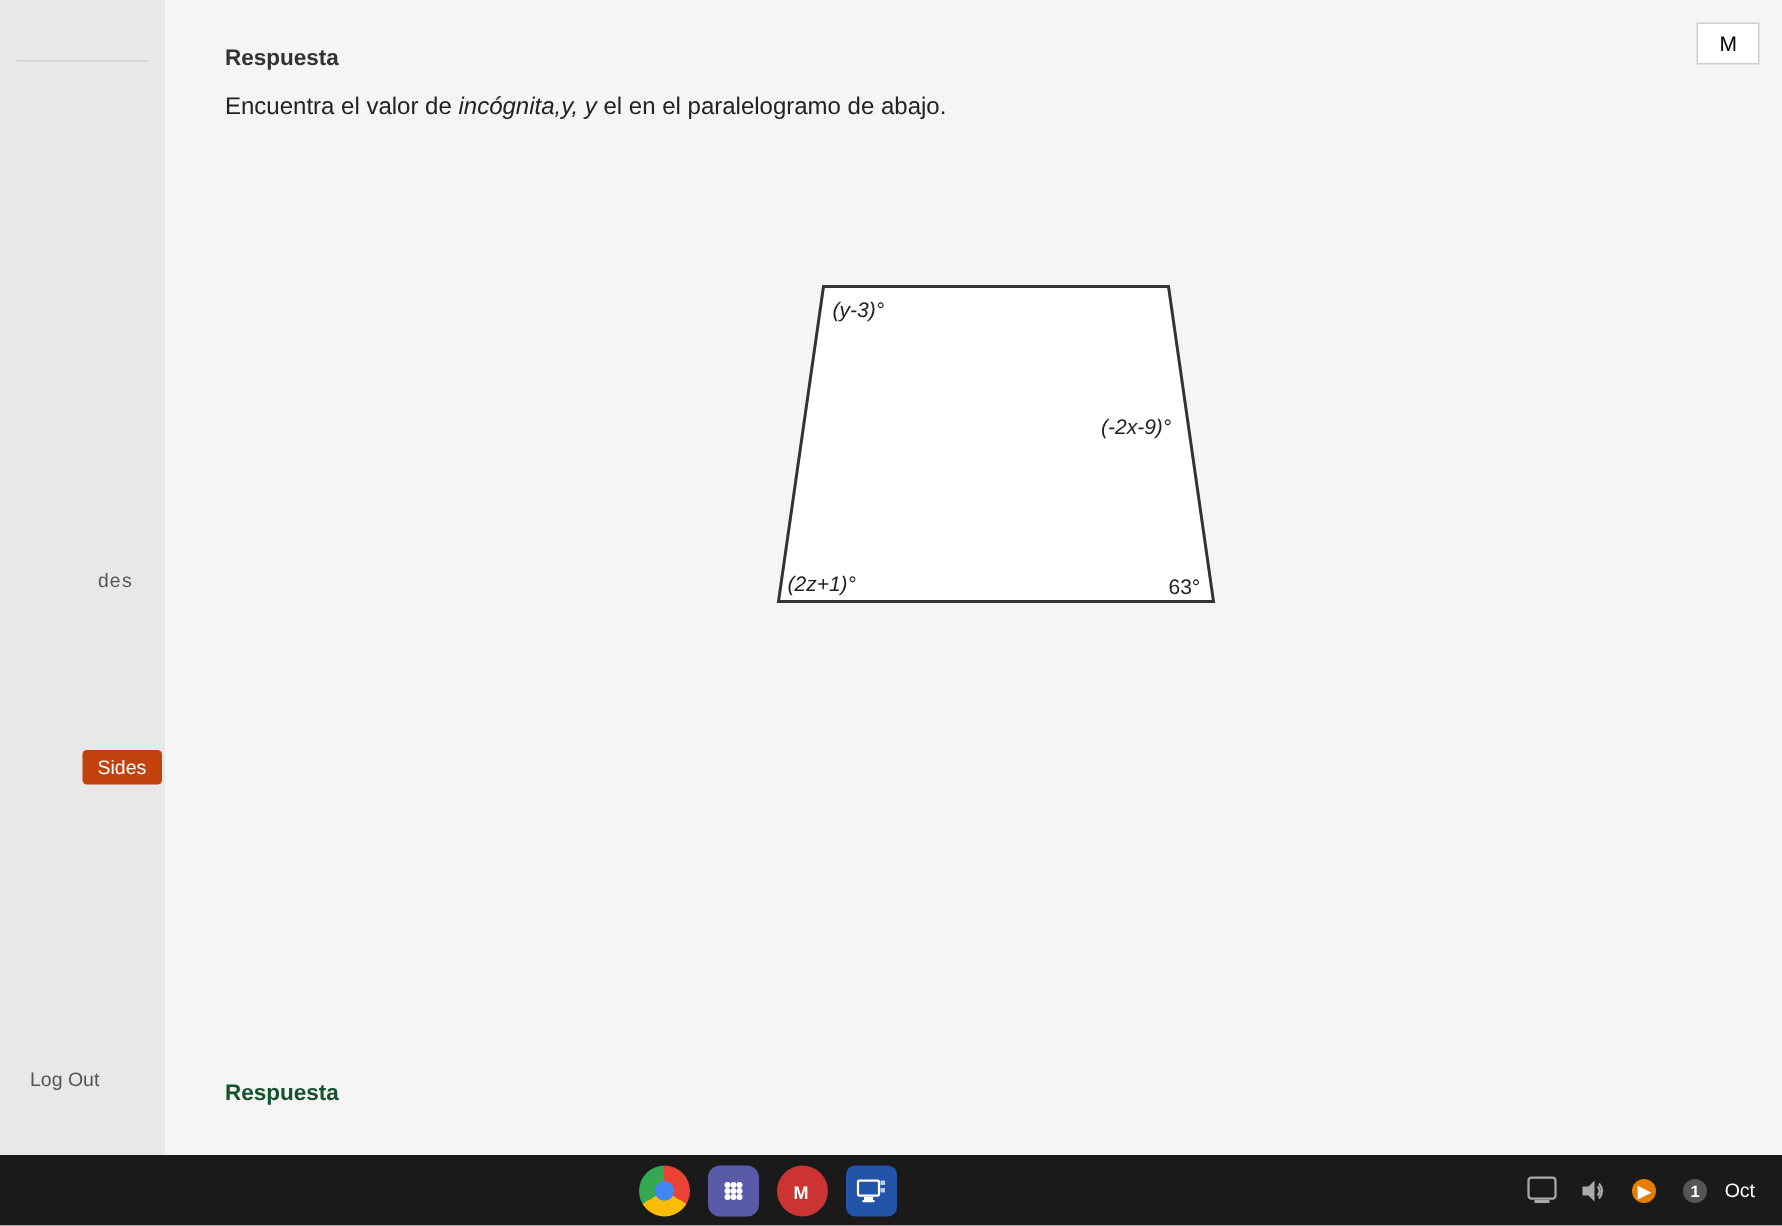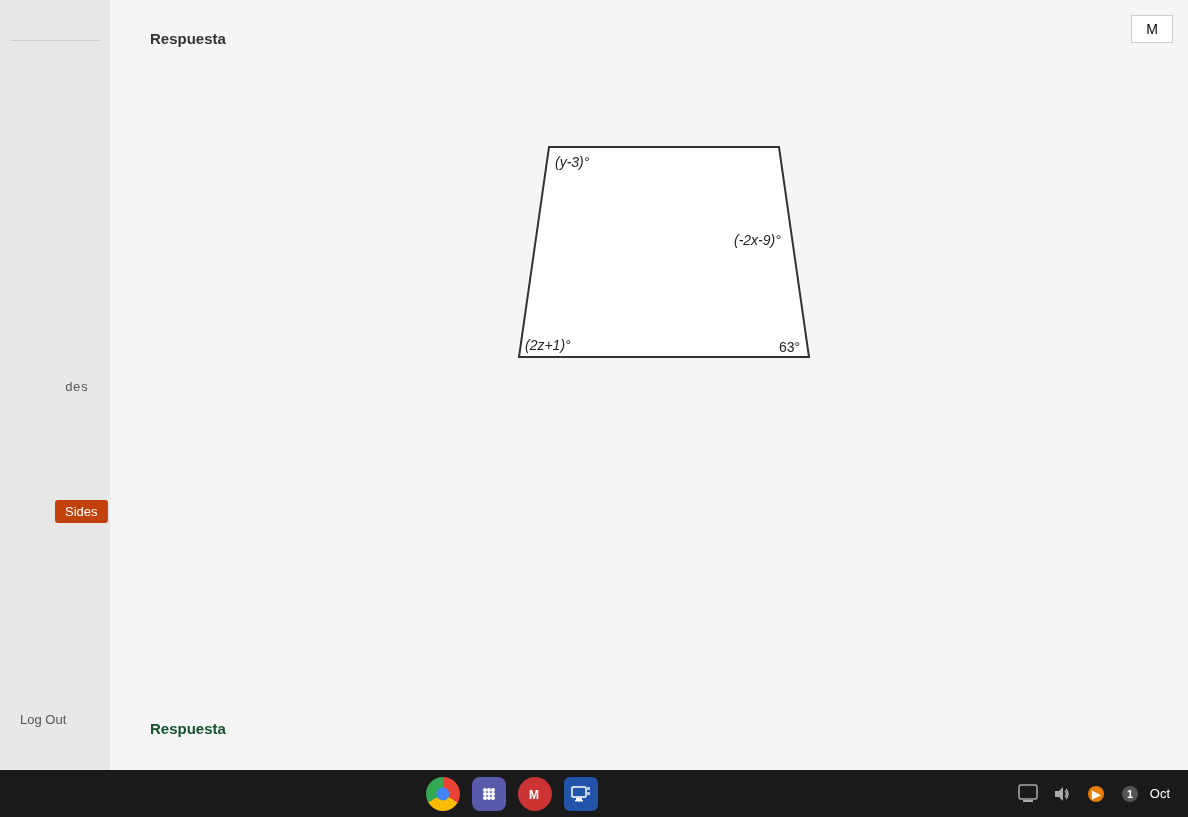--- a/index.html
+++ b/index.html
@@ -229,20 +229,25 @@
 <span class="sidebar-item-sides">Sides</span>
 
 <div class="sidebar-logout">Log Out</div>
 
 <div class="main-content">
 
   <button class="top-right-btn">M</button>
 
   <div class="section-title">Respuesta</div>
 
+  <div class="question-text">
+    <span class="normal">Encuentra el valor de</span>
+    <span>incógnita,y, y</span>
+    <span class="normal">el en el paralelogramo de abajo.</span>
+  </div>
 
   <div class="diagram-container">
     <svg class="diagram-svg" viewBox="0 0 420 360">
 
       <polygon points="110,80 340,80 370,290 80,290" fill="white" stroke="#333" stroke-width="2"></polygon>
 
       <text x="116" y="100" font-size="14" font-style="italic" fill="#222">(y-3)°</text>
 
       <text x="295" y="178" font-size="14" font-style="italic" fill="#222">(-2x-9)°</text>
 

